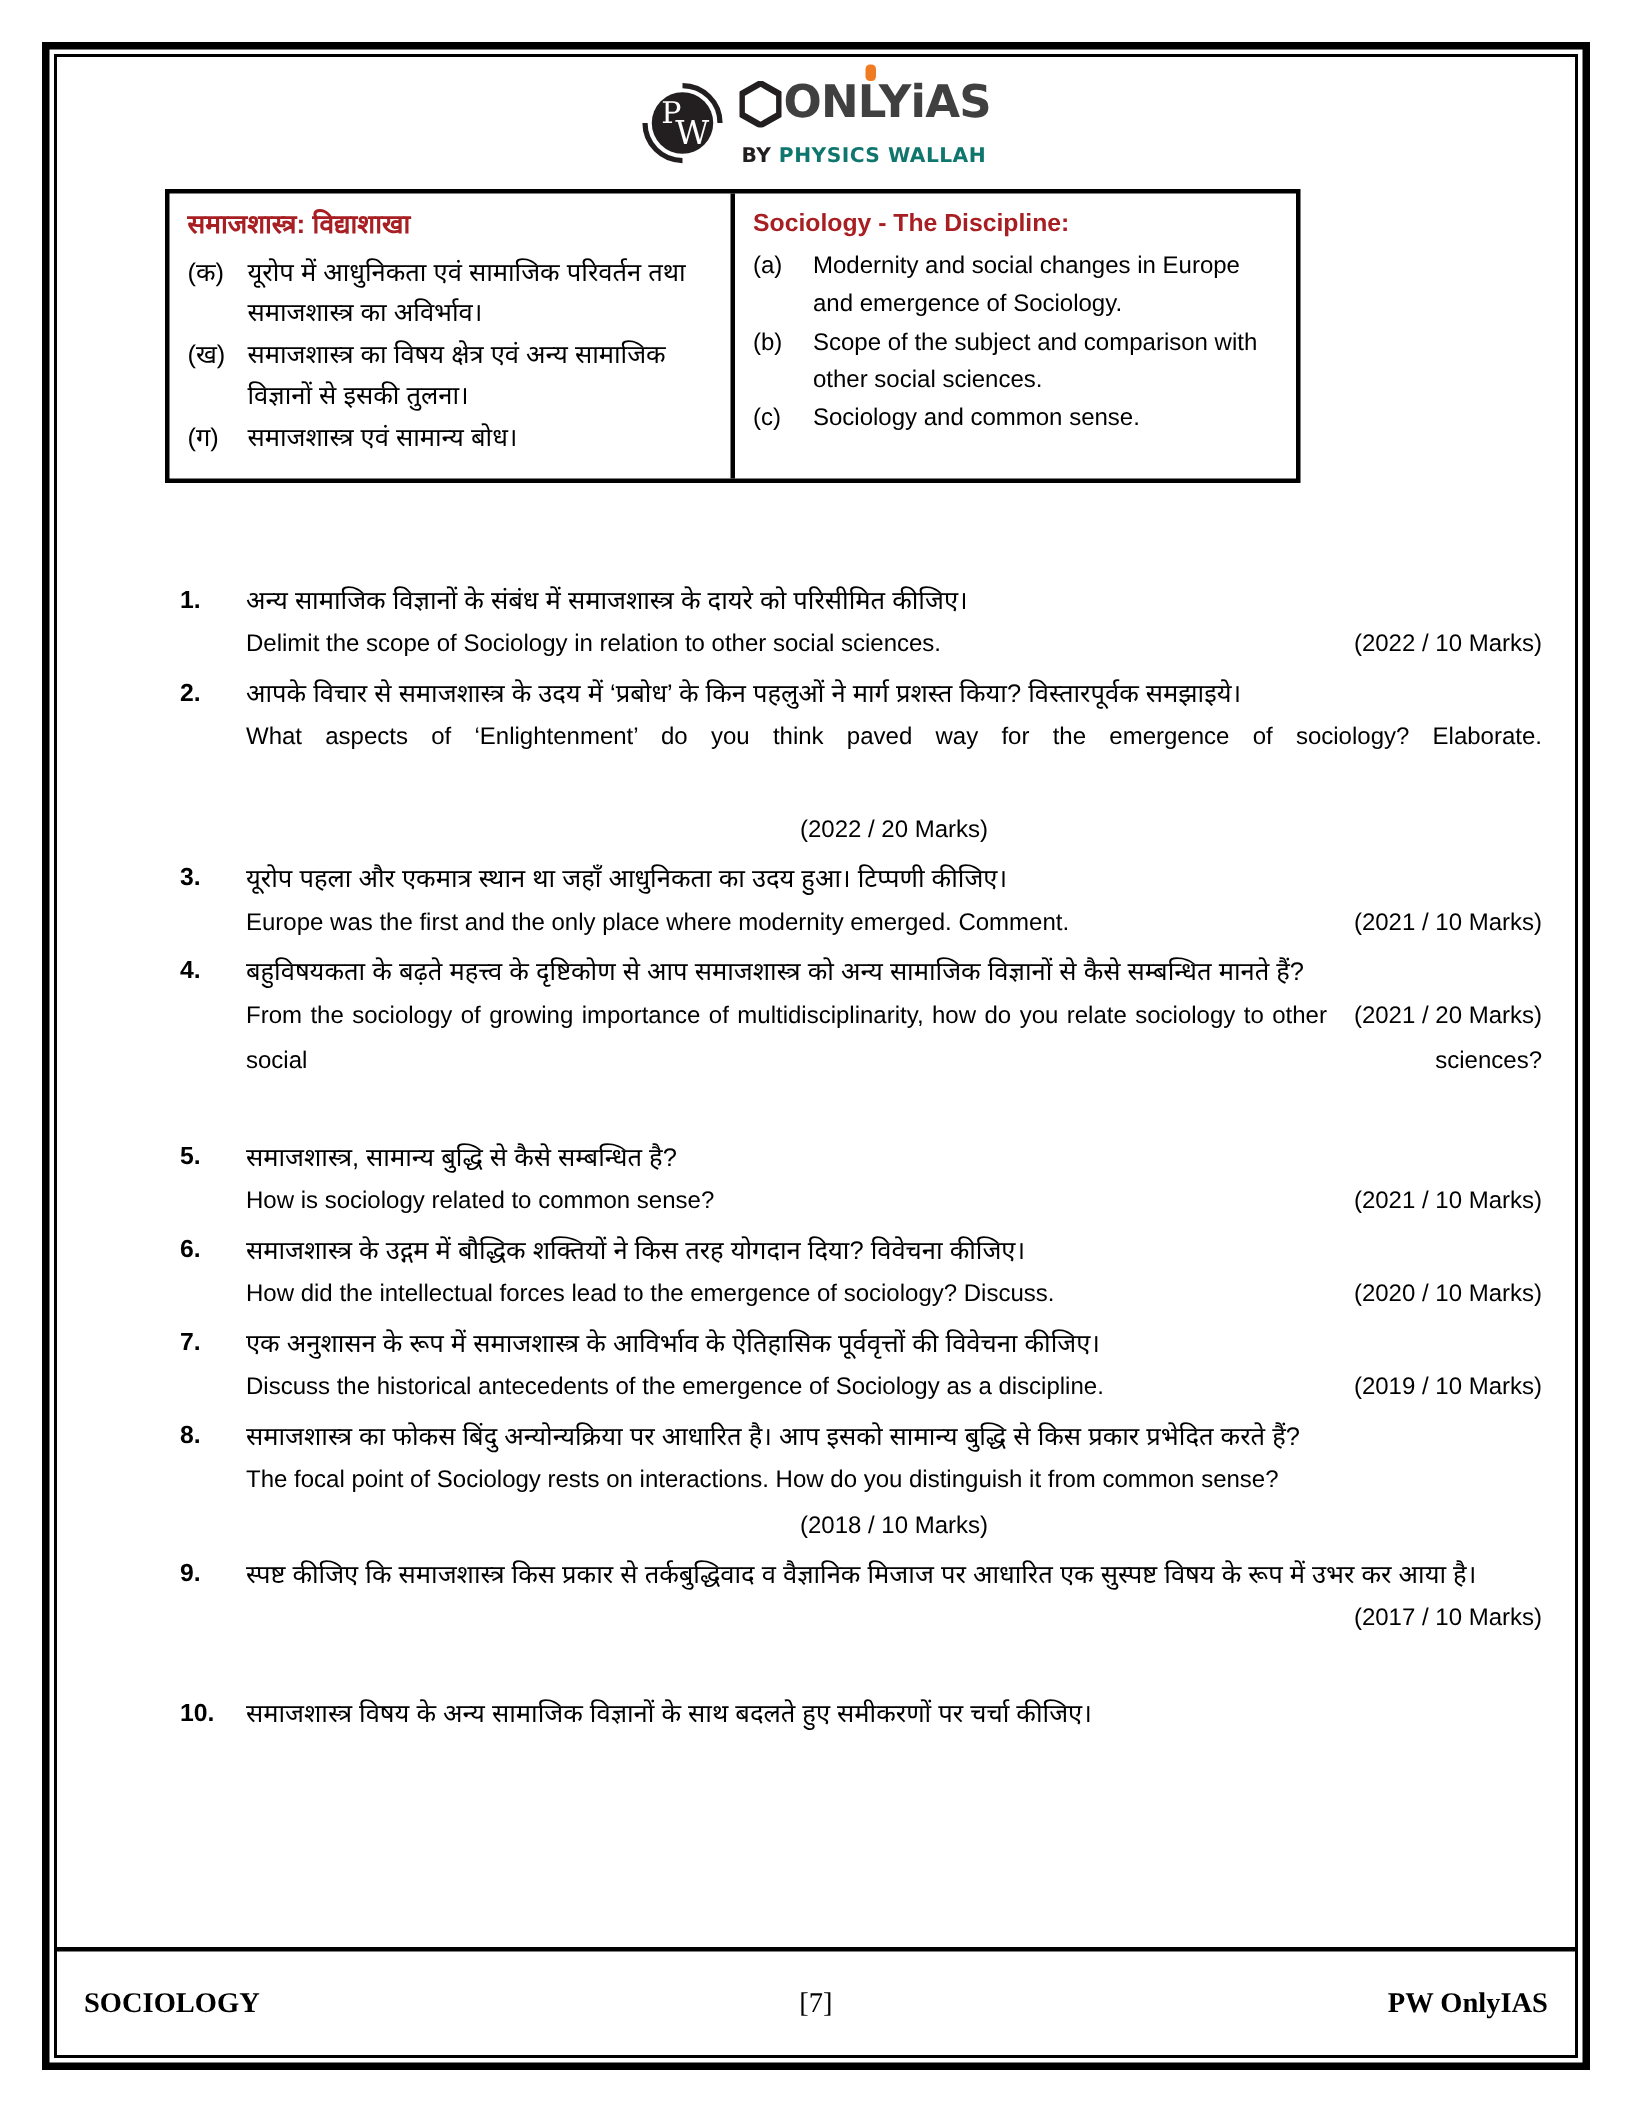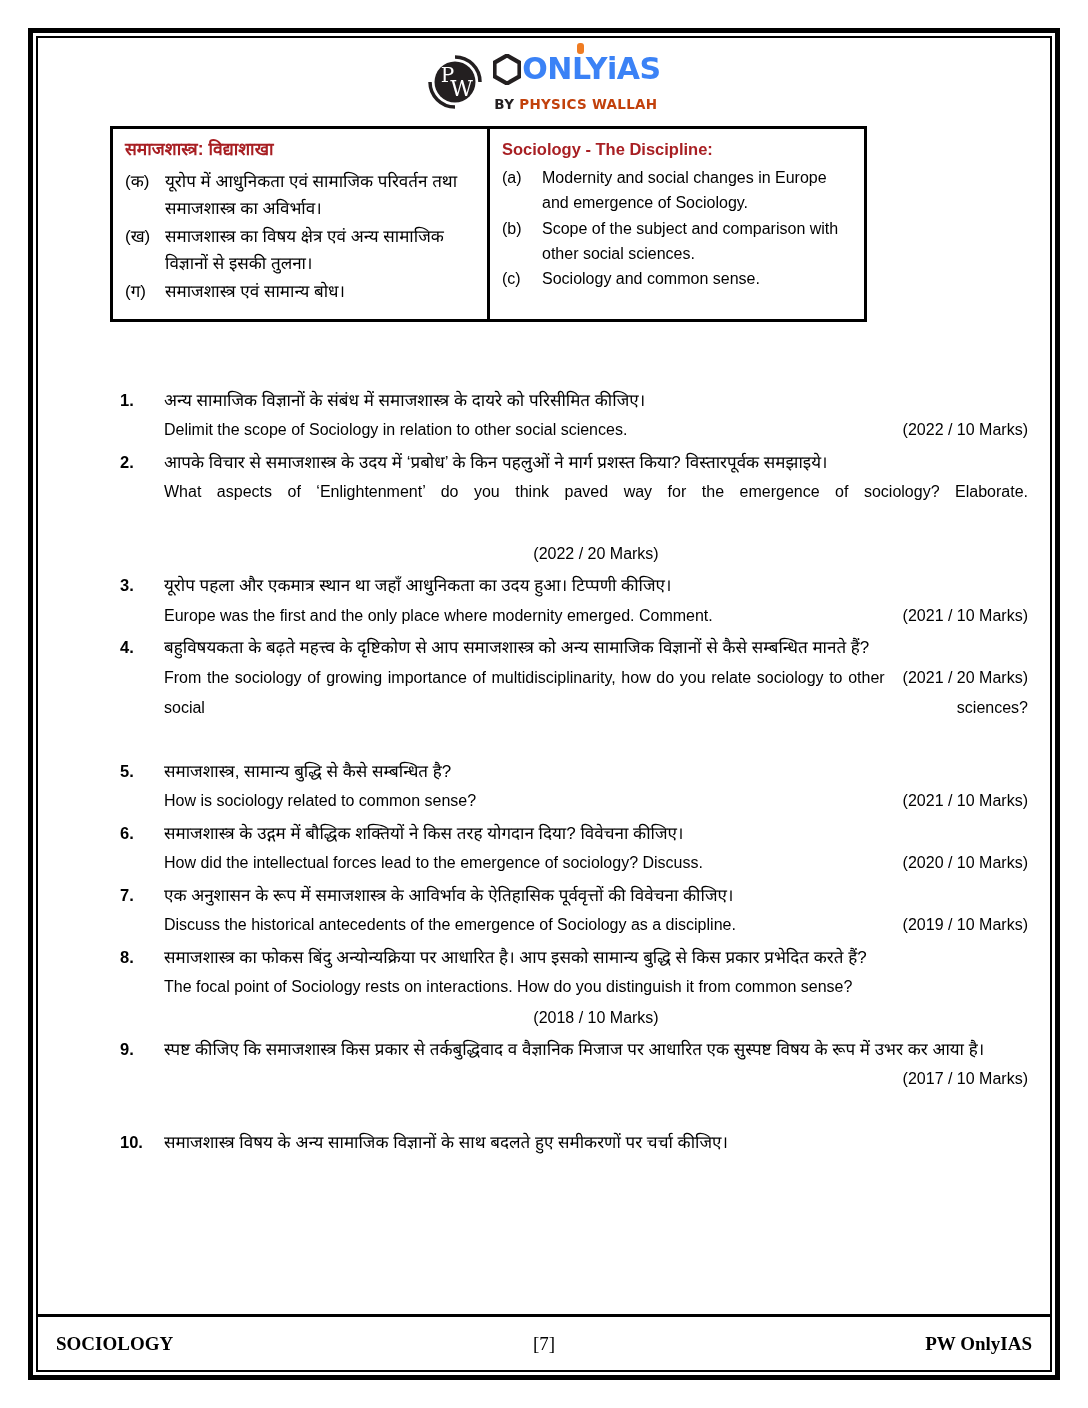--- a/index.html
+++ b/index.html
@@ -76,21 +76,21 @@
     width: 28px;
     height: 31px;
     flex: none;
     margin-right: 1px;
   }
   .onlyias-text {
     font-family: "DejaVu Sans", sans-serif;
     font-weight: bold;
     font-size: 30px;
     letter-spacing: -0.5px;
-    color: #3b82f6;
+    color: #404040;
     position: relative;
   }
   .i-dot {
     position: absolute;
     width: 7px;
     height: 11px;
     border-radius: 3px;
     background: #ef7c22;
     top: -11px;
     left: 55px;
@@ -99,21 +99,21 @@
     display: flex;
     align-items: baseline;
     font-family: "DejaVu Sans", sans-serif;
     font-weight: bold;
     font-size: 13.5px;
     letter-spacing: 0.3px;
     margin-top: 12px;
     margin-left: 1px;
   }
   .by-word { color: #231f20; margin-right: 5px; }
-  .pw-word { color: #c2410c; }
+  .pw-word { color: #0f766e; }
 
   
   .syllabus-table {
     position: absolute;
     left: 72px;
     top: 88px;
     width: 757px;
     border: 3px solid #000;
     box-sizing: border-box;
     display: flex;
@@ -198,21 +198,21 @@
   .marks-line {
     text-align: center;
     font-size: 16px;
     line-height: 1.92;
   }
   .clearfix::after { content: ""; display: block; clear: both; }
 
   
   .footer {
     flex: none;
-    height: 56px;
+    height: 72px;
     border-top: 3px solid #000;
     display: flex;
     align-items: center;
     padding: 0 18px;
     box-sizing: border-box;
     font-family: "Liberation Serif", serif;
     font-weight: bold;
     font-size: 19px;
   }
   .footer-left   { flex: 1 1 0; text-align: left; }

